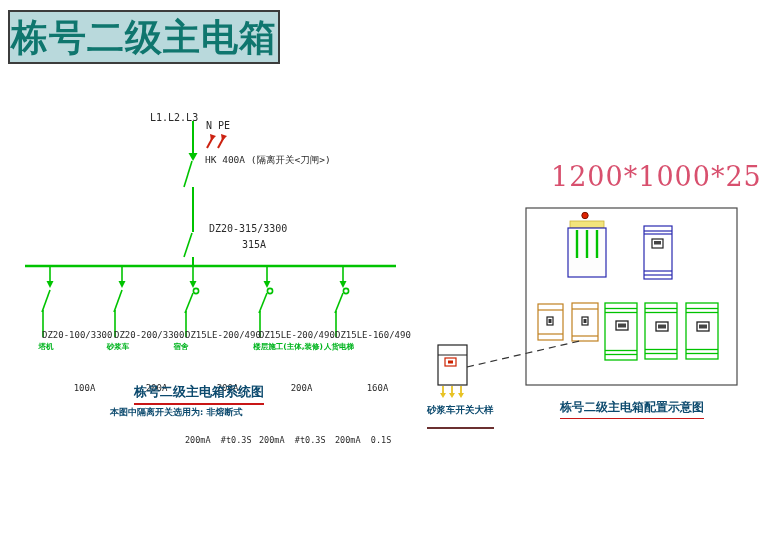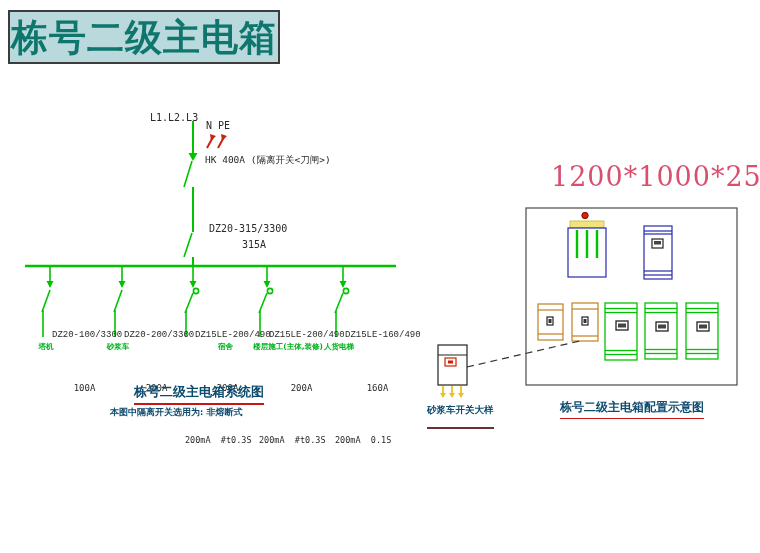--- a/index.html
+++ b/index.html
@@ -9,21 +9,21 @@
              background:#b9d9dc;border:2px solid #3c3c3c;box-sizing:border-box;
              font-family:"DejaVu Serif","Liberation Serif",serif;
              font-size:37px;line-height:50px;color:#0f766e;text-align:center;
              letter-spacing:1px;white-space:nowrap;overflow:hidden;font-weight:bold;}
   svg{position:absolute;left:0;top:0;}
   .t{position:absolute;white-space:pre;}
   .cad{font-family:"DejaVu Sans Mono","Liberation Mono",monospace;color:#2a2a2a;}
   .sz9{font-size:10px;line-height:10px;}
   .sz10{font-size:10px;line-height:11px;}
   .green-label{color:#00b41e;font-weight:bold;font-size:7.5px;line-height:9px;text-align:center;}
-  .branch-model{font-size:9px;line-height:10px;padding-left:10px;font-family:Liberation Mono, monospace;}
+  .branch-model{font-size:9px;line-height:10px;}
   .branch-rating{font-size:9px;line-height:10px;text-align:center;width:85px;}
   .branch-leak{font-size:8.5px;line-height:10px;}
   .red-caption{color:#0c4a6e;font-weight:bold;
                font-family:"DejaVu Serif","Liberation Serif",serif;}
   .underline-red{border-bottom:2px solid #c81616;padding-bottom:2px;}
   .underline-dark{border-bottom:2px solid #6b3030;padding-bottom:10px;}
   .dim-title{color:#d8506e;font-family:"DejaVu Serif","Liberation Serif",serif;
              font-size:27px;letter-spacing:1px;}
 </style>
 </head>
@@ -185,21 +185,21 @@
     <div class="cad branch-leak" style="margin-top:4px;">200mA  #t0.3S</div>
   </div>
   <div class="t" style="left:335px;top:292px;width:85px;">
     <div class="cad branch-model">DZ15LE-160/490</div>
     <div class="cad branch-rating" style="margin-top:5px;">160A</div>
     <div class="cad branch-leak" style="margin-top:4px;">200mA  0.1S</div>
   </div>
 
   <span class="t green-label" style="left:-14px;top:342px;width:120px;">塔机</span>
   <span class="t green-label" style="left:58px;top:342px;width:120px;">砂浆车</span>
-  <span class="t green-label" style="left:129px;top:342px;width:104px;text-align:right;">宿舍</span>
+  <span class="t green-label" style="left:129px;top:342px;width:104px;">宿舍</span>
   <span class="t green-label" style="left:203px;top:342px;width:120px;text-align:right;">楼层施工(主体,装修)</span>
   <span class="t green-label" style="left:279px;top:342px;width:120px;">人货电梯</span>
 
   <span class="t red-caption underline-red" style="left:134px;top:383px;font-size:13px;">栋号二级主电箱系统图</span>
   <span class="t red-caption" style="left:110px;top:406px;font-size:9px;">本图中隔离开关选用为: 非熔断式</span>
 
   <span class="t dim-title" style="left:551px;top:161px;">1200*1000*250</span>
   <span class="t red-caption underline-dark" style="left:427px;top:404px;font-size:9.5px;">砂浆车开关大样</span>
   <span class="t red-caption underline-red" style="left:560px;top:399px;font-size:12px;border-bottom-width:1.5px;">栋号二级主电箱配置示意图</span>
 

